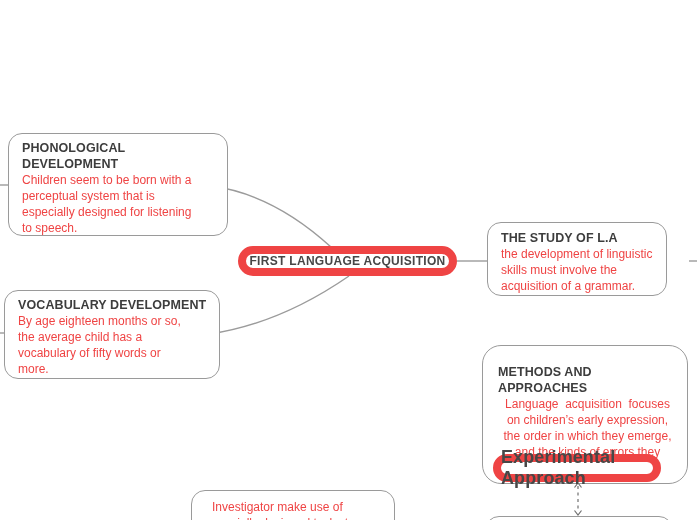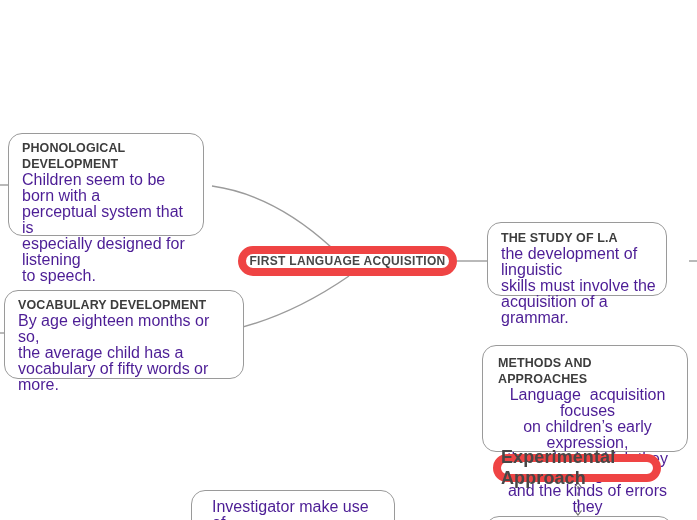--- a/index.html
+++ b/index.html
@@ -28,23 +28,23 @@
   }
   .node-title {
     font-weight: bold;
     font-size: 12.5px;
     line-height: 16px;
     color: #3d3d3d;
     letter-spacing: 0.1px;
     white-space: pre-wrap;
   }
   .node-body {
-    font-size: 16px;
+    font-size: 12px;
     line-height: 16px;
-    color: #4c1d95;
+    color: #ef4444;
     white-space: pre-wrap;
   }
   .node-body.justified { text-align: center; }
   .pill {
     position: absolute;
     background: #ffffff;
     border: 8px solid #ef4444;
     border-radius: 999px;
     box-sizing: border-box;
     display: flex;
@@ -56,24 +56,24 @@
   #root-pill {
     left: 238px; top: 246px; width: 219px; height: 30px;
     font-size: 12px;
     letter-spacing: 0.3px;
   }
   #experimental-pill {
     left: 493px; top: 454px; width: 168px; height: 28px;
     font-size: 18px;
     letter-spacing: 0.1px;
   }
-  #node-phonological   { left: 8px;   top: 133px; width: 196px; height: 103px; }
-  #node-vocabulary     { left: 4px;   top: 290px; width: 240px; height: 89px;  }
+  #node-phonological   { left: 8px;   top: 133px; width: 220px; height: 103px; }
+  #node-vocabulary     { left: 4px;   top: 290px; width: 216px; height: 89px;  }
   #node-study          { left: 487px; top: 222px; width: 180px; height: 74px;  padding-top: 7px; }
-  #node-methods        { left: 482px; top: 345px; width: 206px; height: 107px; padding-top: 9px; padding-left: 15px; }
+  #node-methods        { left: 482px; top: 345px; width: 206px; height: 139px; padding-top: 18px; padding-left: 15px; border-radius: 19px; }
   #node-investigator   { left: 191px; top: 490px; width: 204px; height: 64px;  padding-top: 8px; padding-left: 20px; }
   #node-partial-bottom { left: 485px; top: 516px; width: 188px; height: 36px;  }
 </style>
 </head>
 <body>
 
 <div id="canvas">
 
   <svg id="connector-layer" viewBox="0 0 697 520" xmlns="http://www.w3.org/2000/svg">
     <g fill="none" stroke="#9b9b9b" stroke-width="1.4">

